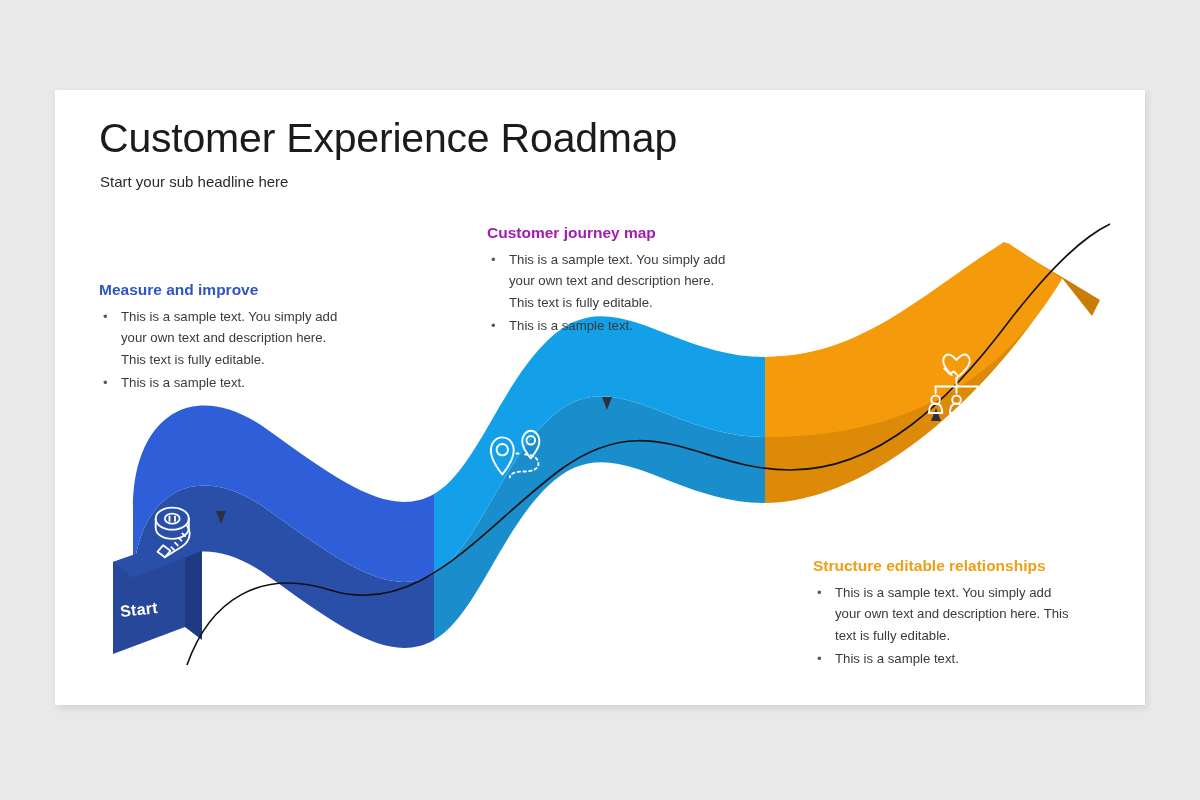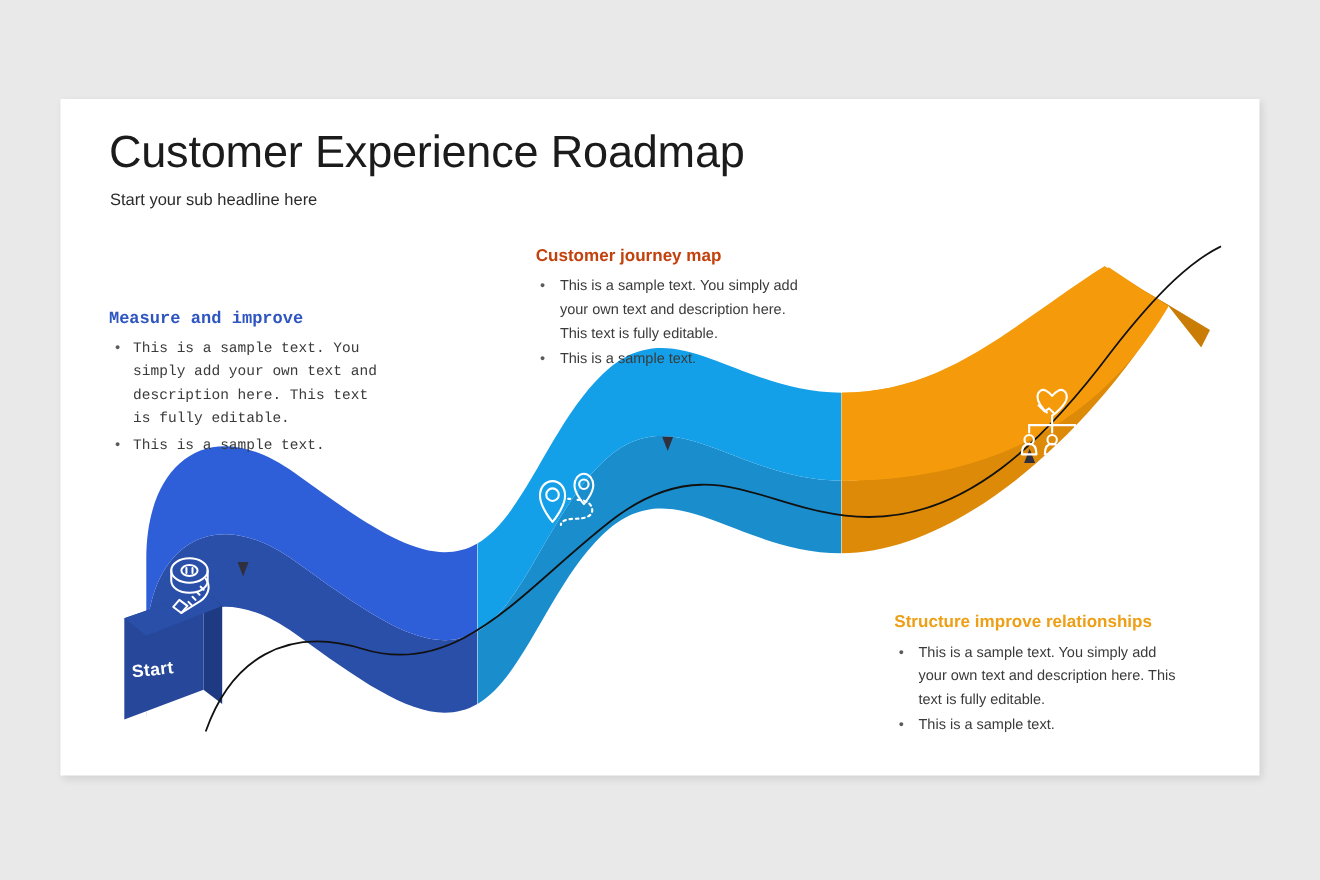--- a/index.html
+++ b/index.html
@@ -43,24 +43,24 @@
     padding-left:22px;
     font-size:13.2px;color:#3a3a3a;
     line-height:21.5px;
     margin-bottom:2px;
   }
   .block li .bul{
     position:absolute;left:4px;top:0;
     color:#5a5a5a;font-size:13.2px;line-height:21.5px;
   }
 
-  #block-measure{left:99px;top:281px;width:245px;font-family:Liberation Mono, monospace;}
+  #block-measure{left:99px;top:281px;width:245px;}
   #block-measure h3{color:#2f56c0;}
   #block-journey{left:487px;top:224px;width:250px;}
-  #block-journey h3{color:#c2410c;}
+  #block-journey h3{color:#a21caf;}
   #block-structure{left:813px;top:557px;width:260px;}
   #block-structure h3{color:#eda017;}
 
   .start-label{
     position:absolute;left:120px;top:601px;
     font-size:16px;font-weight:bold;color:#ffffff;
     transform:rotate(-6deg);
     letter-spacing:0.3px;
   }
 </style>
@@ -218,21 +218,21 @@
         <span>This is a sample text. You simply add your own text and description here. This text is fully editable.</span>
       </li>
       <li>
         <span class="bul">•</span>
         <span>This is a sample text.</span>
       </li>
     </ul>
   </div>
 
   <div class="block" id="block-structure">
-    <h3>Structure improve relationships</h3>
+    <h3>Structure editable relationships</h3>
     <ul>
       <li>
         <span class="bul">•</span>
         <span>This is a sample text. You simply add your own text and description here. This text is fully editable.</span>
       </li>
       <li>
         <span class="bul">•</span>
         <span>This is a sample text.</span>
       </li>
     </ul>

